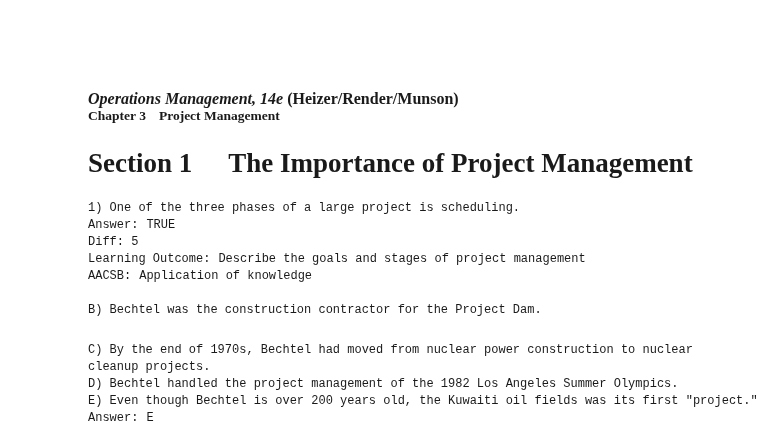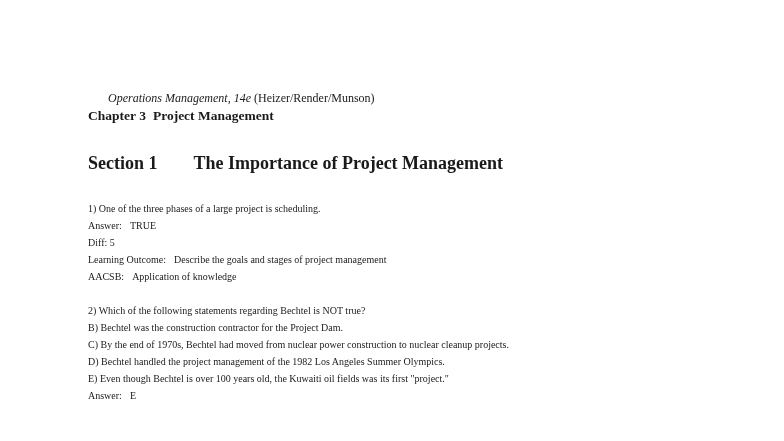--- a/index.html
+++ b/index.html
@@ -23,64 +23,65 @@
     padding: 0;
   }
   .content {
     position: absolute;
     left: 88px;
     top: 90px;
     width: 660px;
   }
   
   .bookline {
-    font-size: 12px;
-    font-weight: normal;
+    font-size: 16px;
+    font-weight: bold;
     line-height: 17px;
     white-space: nowrap;
-    margin-left: 20px;
   }
   .bookline .title {
     font-style: italic;
   }
   .chapline {
     font-size: 13.5px;
     font-weight: bold;
     line-height: 17px;
     white-space: nowrap;
   }
   .chapline .chap-label { }
   .chapline .chap-title {
-    padding-left: 7px;
+    padding-left: 13px;
   }
   
   .section-heading {
     margin-top: 26px;
-    font-size: 18px;
+    font-size: 27px;
     font-weight: bold;
     line-height: 26px;
     white-space: nowrap;
   }
   .section-heading .sec-label { }
   .section-heading .sec-title {
     padding-left: 36px;
   }
   
   .qblock {
-    font-size: 10px;
+    font-size: 12px;
     line-height: 17px;
+    font-family: Liberation Mono, monospace;
   }
   .qblock.first { margin-top: 24px; }
   .qblock.next  { margin-top: 17px; }
   .line {
     white-space: nowrap;
   }
   .line.wrap {
     white-space: normal;
     width: 640px;
+    margin-top: 23px;
   }
   .lbl-ans   { }
   .gapmd::before { content: ""; display: inline-block; width: 8px; }
 </style>
 </head>
 <body>
 
 <div class="page">
   <div class="content">
 
@@ -104,24 +105,23 @@
       <div class="line">Diff: 5</div>
       <div class="line">
         <span>Learning Outcome:</span><span class="gapmd"></span><span>Describe the goals and stages of project management</span>
       </div>
       <div class="line">
         <span>AACSB:</span><span class="gapmd"></span><span>Application of knowledge</span>
       </div>
     </div>
 
     <div class="qblock next">
-      <div class="line">2) Which of the following statements regarding Bechtel is NOT true?</div>
       <div class="line">B) Bechtel was the construction contractor for the Project Dam.</div>
       <div class="line wrap">C) By the end of 1970s, Bechtel had moved from nuclear power construction to nuclear cleanup projects.</div>
       <div class="line">D) Bechtel handled the project management of the 1982 Los Angeles Summer Olympics.</div>
-      <div class="line">E) Even though Bechtel is over 100 years old, the Kuwaiti oil fields was its first "project."</div>
+      <div class="line">E) Even though Bechtel is over 200 years old, the Kuwaiti oil fields was its first "project."</div>
       <div class="line">
         <span class="lbl-ans">Answer:</span><span class="gapmd"></span><span>E</span>
       </div>
     </div>
 
   </div>
 </div>
 
 </body></html>

